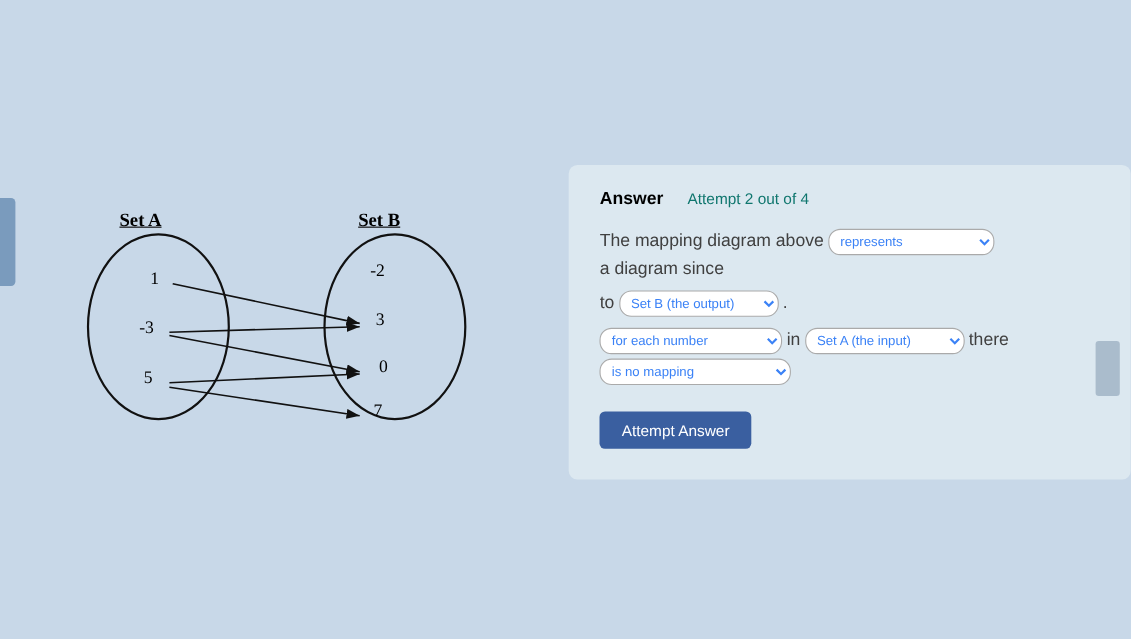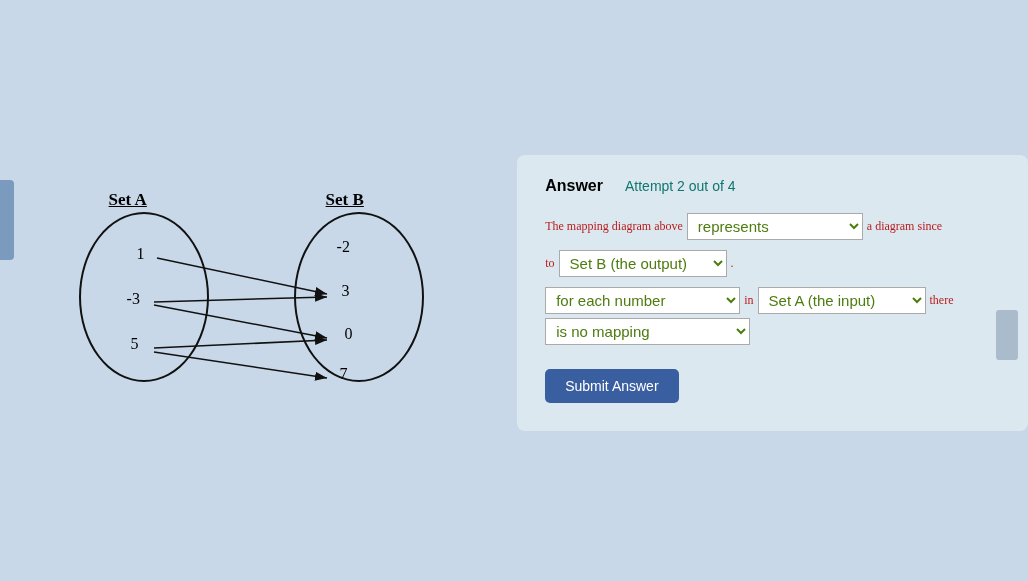--- a/index.html
+++ b/index.html
@@ -139,35 +139,35 @@
       display: flex;
       align-items: center;
       flex-wrap: wrap;
       gap: 4px;
       margin-bottom: 10px;
       font-size: 16px;
       font-family: Arial, sans-serif;
     }
 
     .static-text {
+      font-size: 16px;
+      font-family: Liberation Sans, sans-serif;
+      color: #404040;
+    }
+
+    select {
       font-size: 12px;
-      font-family: Liberation Serif, serif;
-      color: #b91c1c;
-    }
-
-    select {
-      font-size: 15px;
       font-family: Arial, sans-serif;
       border: 1px solid #aaa;
-      border-radius: 0;
+      border-radius: 11px;
       background: white;
       padding: 3px 22px 3px 6px;
       appearance: auto;
       cursor: pointer;
-      color: #4d7c0f;
+      color: #3b82f6;
     }
 
     .submit-btn {
       background: #3a5fa0;
       color: white;
       border: none;
       border-radius: 5px;
       padding: 9px 20px;
       font-size: 14px;
       font-family: Arial, sans-serif;
@@ -285,17 +285,17 @@
         <option>Set B (the output)</option>
       </select>
       <span class="static-text">there</span>
       <select>
         <option>is no mapping</option>
         <option>is exactly one mapping</option>
         <option>is at least one mapping</option>
       </select>
     </div>
 
-    <button class="submit-btn">Submit Answer</button>
+    <button class="submit-btn">Attempt Answer</button>
 
   </div>
 
 </div>
 
 </body></html>

